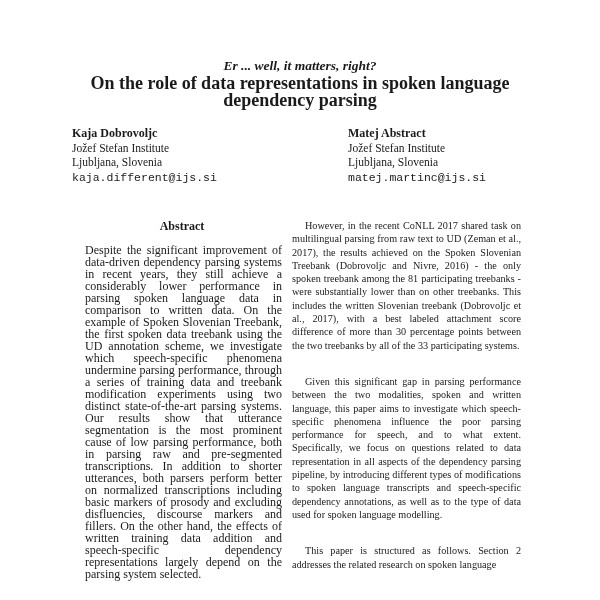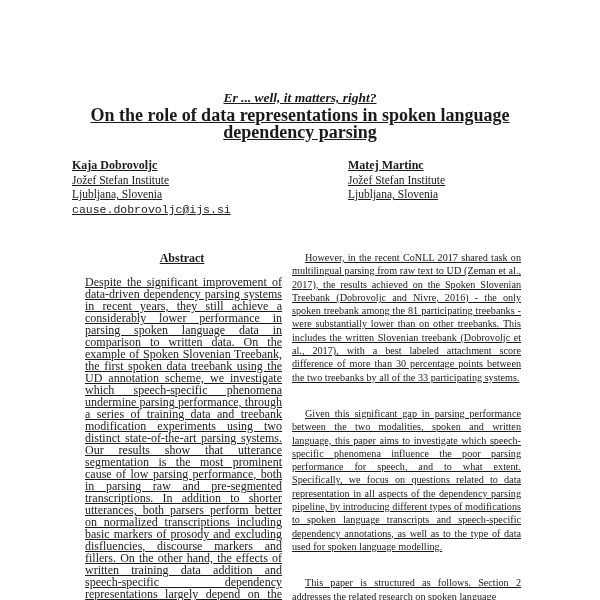--- a/index.html
+++ b/index.html
@@ -5,23 +5,22 @@
   * { margin: 0; padding: 0; box-sizing: border-box; }
   html, body {
     width: 600px; height: 600px;
     background: #ffffff;
     overflow: hidden;
     font-family: "Liberation Serif", serif;
     color: #1a1a1a;
   }
   .page {
     width: 600px; height: 600px;
-    padding-top: 90px;
+    padding-top: 58px;
     overflow: hidden;
-    text-decoration: underline;
   }
   
   .title-block {
     width: 440px;
     margin: 0 auto;
     text-align: center;
   }
   .title-italic {
     font-size: 13.5px;
     font-weight: bold;
@@ -102,26 +101,27 @@
   <div class="title-block">
     <div class="title-italic">Er ... well, it matters, right?</div>
     <div class="title-main">On the role of data representations in spoken language dependency parsing</div>
   </div>
 
   <div class="authors">
     <div class="author">
       <div class="author-name">Kaja Dobrovoljc</div>
       <div class="author-line">Jožef Stefan Institute</div>
       <div class="author-line">Ljubljana, Slovenia</div>
-      <div class="author-email">cause.dobrovoljc@ijs.si</div>
+      <div class="author-email">kaja.different@ijs.si</div>
     </div>
     <div class="author">
-      <div class="author-name">Matej Martinc</div>
+      <div class="author-name">Matej Abstract</div>
       <div class="author-line">Jožef Stefan Institute</div>
       <div class="author-line">Ljubljana, Slovenia</div>
+      <div class="author-email">matej.martinc@ijs.si</div>
     </div>
   </div>
 
   <div class="columns">
 
     <div class="col-left">
       <div class="abstract-heading">Abstract</div>
       <p class="abstract-text">Despite the significant improvement of data-driven dependency parsing systems in recent years, they still achieve a considerably lower performance in parsing spoken language data in comparison to written data. On the example of Spoken Slovenian Treebank, the first spoken data treebank using the UD annotation scheme, we investigate which speech-specific phenomena undermine parsing performance, through a series of training data and treebank modification experiments using two distinct state-of-the-art parsing systems. Our results show that utterance segmentation is the most prominent cause of low parsing performance, both in parsing raw and pre-segmented transcriptions. In addition to shorter utterances, both parsers perform better on normalized transcriptions including basic markers of prosody and excluding disfluencies, discourse markers and fillers. On the other hand, the effects of written training data addition and speech-specific dependency representations largely depend on the parsing system selected.</p>
 
       <div class="section-heading">

